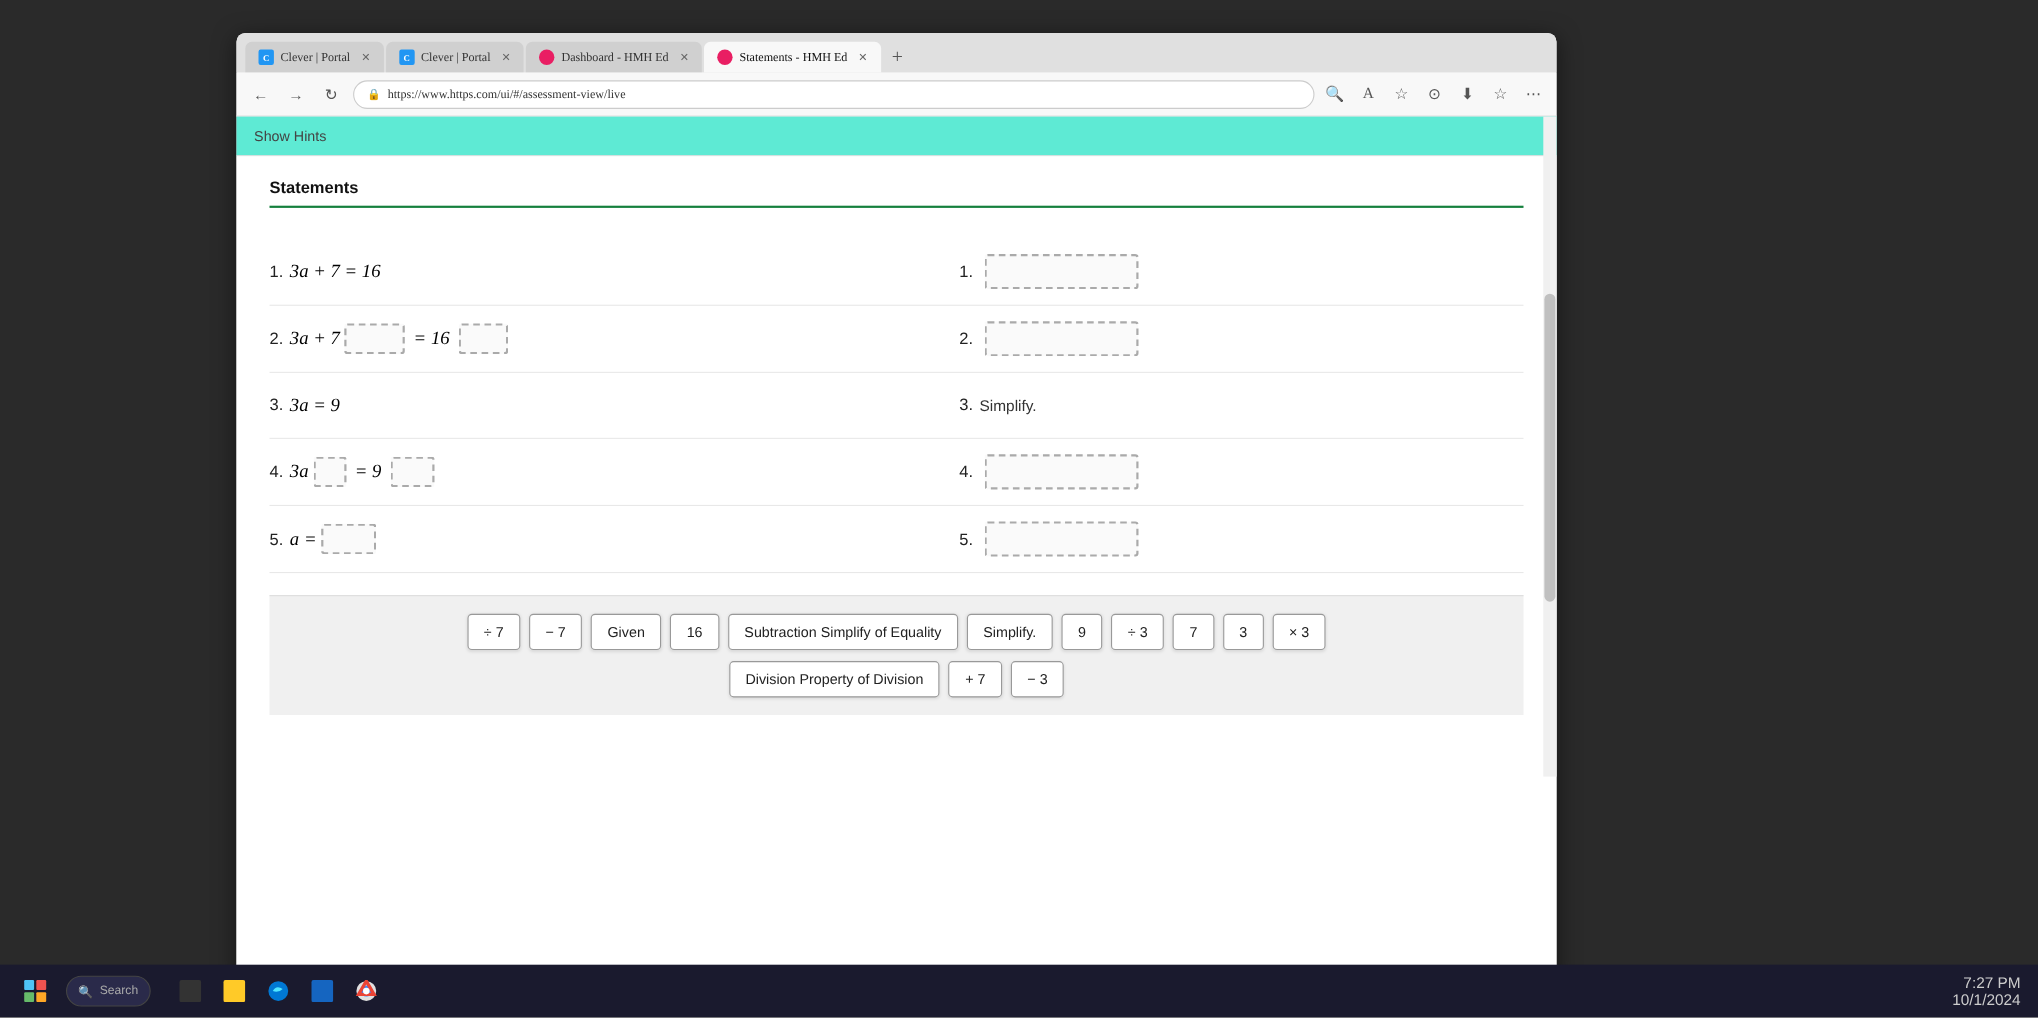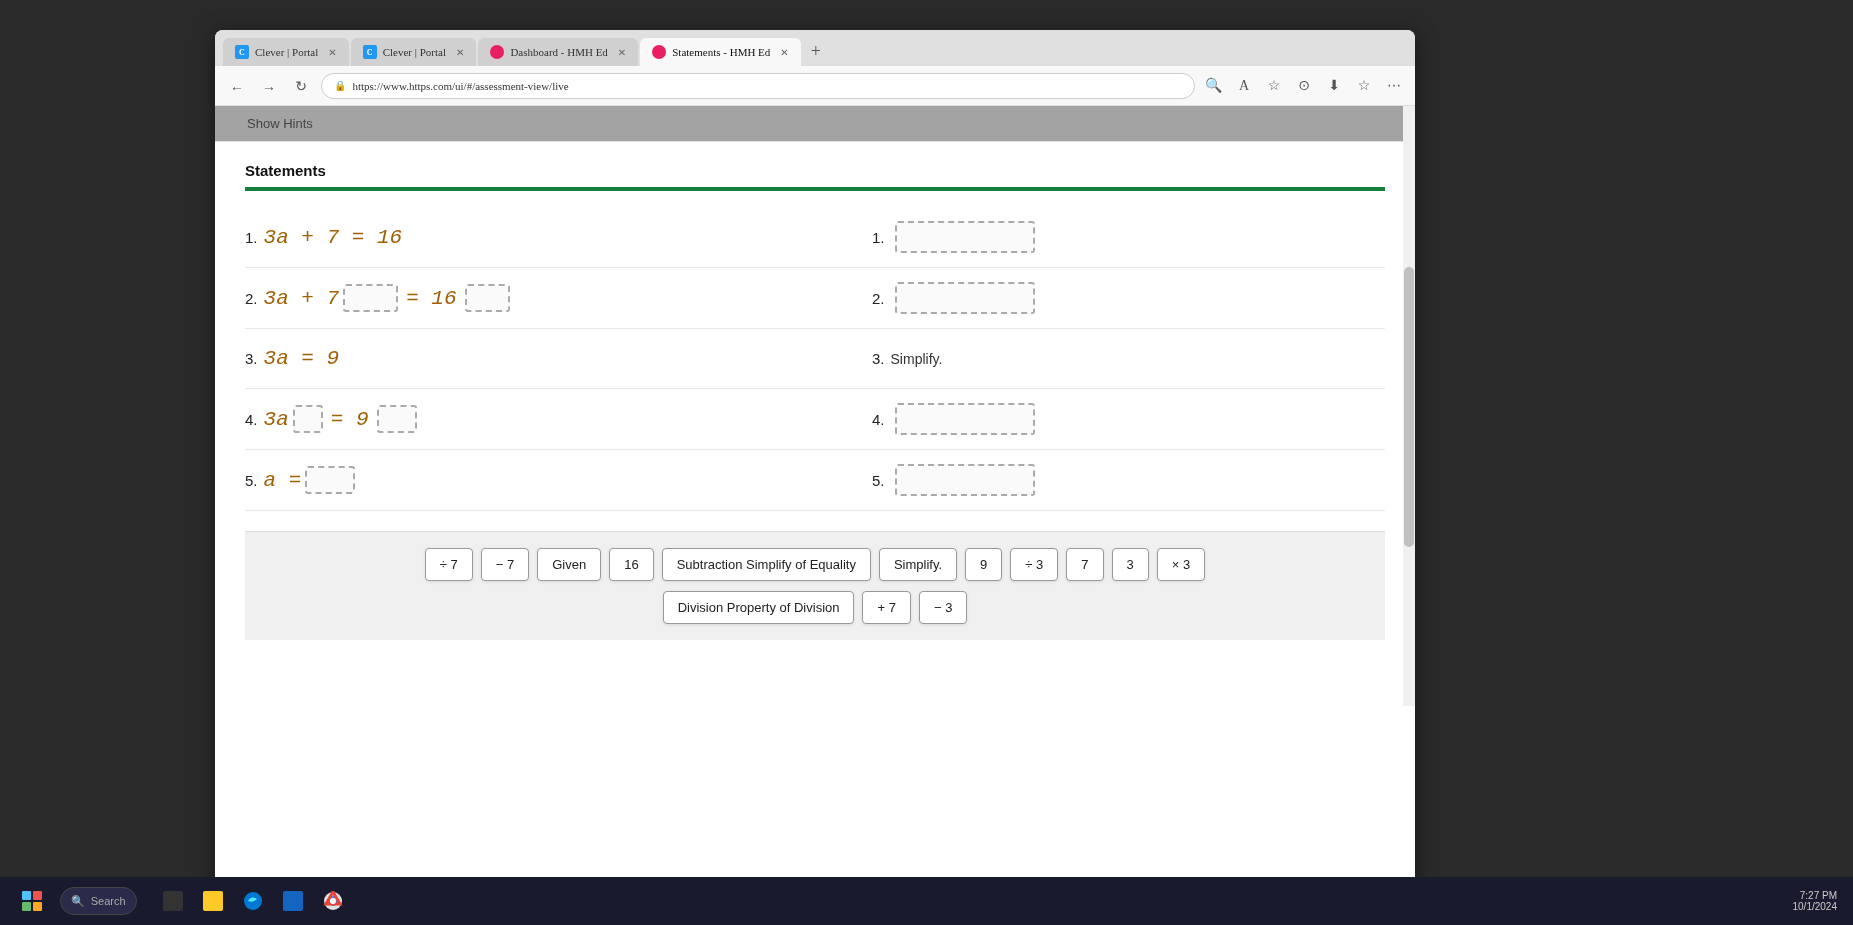--- a/index.html
+++ b/index.html
@@ -117,25 +117,25 @@
       color: #555;
       cursor: pointer;
       width: 22px;
       height: 22px;
       display: flex;
       align-items: center;
       justify-content: center;
     }
 
     .hints-bar {
-      background: #a3a3a3;
+      background: #5eead4;
       height: 36px;
       display: flex;
       align-items: center;
-      padding: 0 32px;
+      padding: 0 16px;
       border-bottom: 1px solid #e0e0e0;
     }
 
     .hints-btn {
       background: none;
       border: none;
       font-size: 13px;
       color: #444;
       cursor: pointer;
       font-family: Arial, sans-serif;
@@ -151,23 +151,23 @@
       position: relative;
     }
 
     .proof-table {
       width: 100%;
       margin-bottom: 20px;
     }
 
     .proof-header {
       display: flex;
-      border-bottom: 4px solid #15803d;
+      border-bottom: 2px solid #15803d;
       padding-bottom: 8px;
-      margin-bottom: 16px;
+      margin-bottom: 28px;
     }
 
     .col-statements {
       width: 55%;
       font-size: 15px;
       font-weight: bold;
       font-family: Arial, sans-serif;
       color: #111;
     }
 
@@ -204,23 +204,22 @@
     .row-num {
       font-size: 15px;
       color: #222;
       margin-right: 6px;
       font-family: Arial, sans-serif;
       font-style: normal;
     }
 
     .math-text {
       font-style: italic;
-      font-size: 21px;
-      color: #a16207;
-      font-family: Liberation Mono, monospace;
+      font-size: 17px;
+      color: #000000;
     }
 
     .drop-box {
       display: inline-block;
       min-width: 60px;
       height: 28px;
       border: 2px dashed #aaa;
       border-radius: 3px;
       background: #fafafa;
       margin: 0 4px;
@@ -360,21 +359,21 @@
       align-items: center;
       justify-content: center;
       cursor: pointer;
     }
 
     .taskbar-right {
       margin-left: auto;
       display: flex;
       align-items: flex-start;
       gap: 8px;
-      font-size: 10px;
+      font-size: 14px;
       color: #ccc;
       font-family: Arial, sans-serif;
     }
 
     .time-block {
       text-align: right;
     }
 
     .clever-icon {
       width: 14px;

